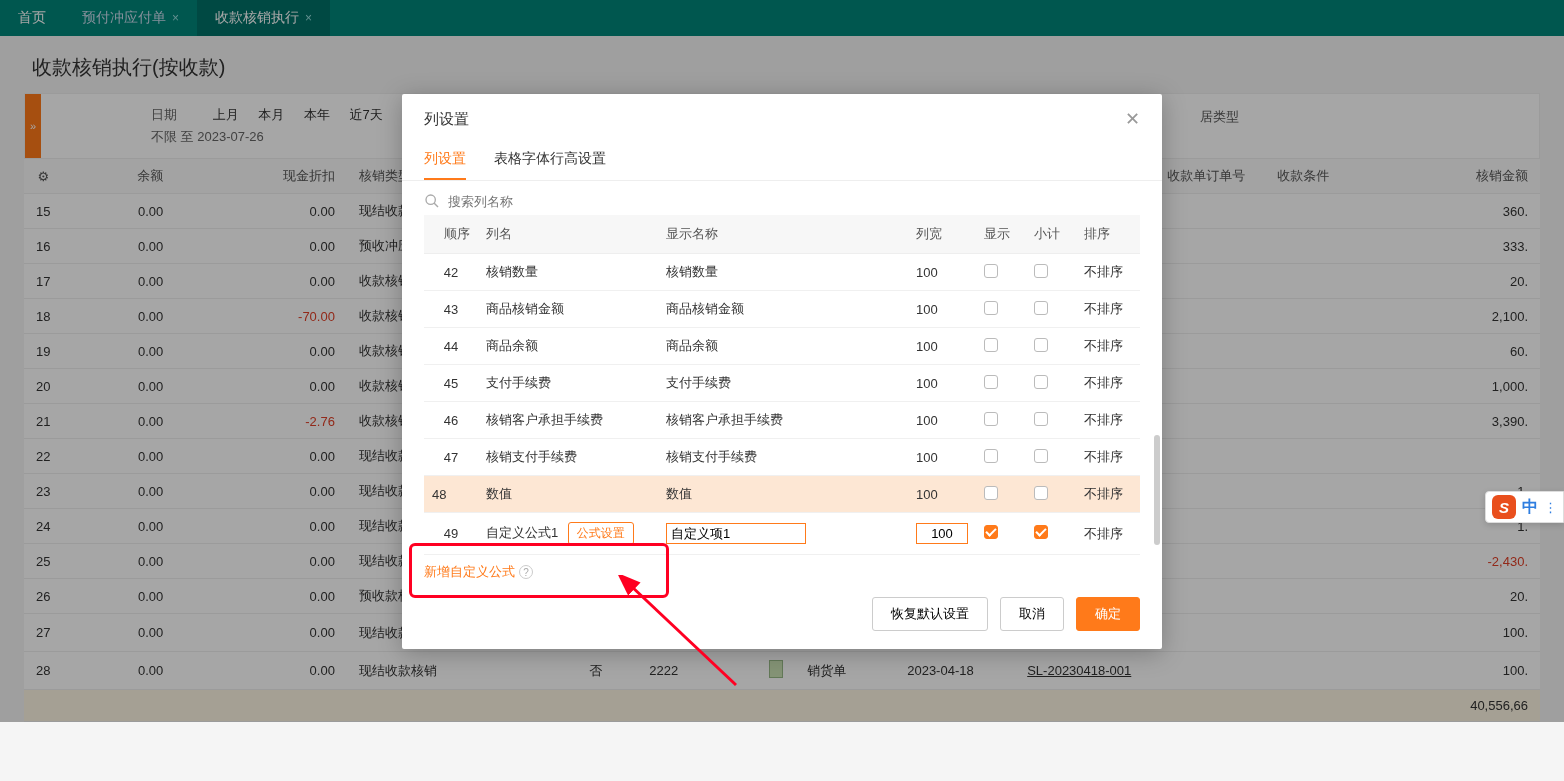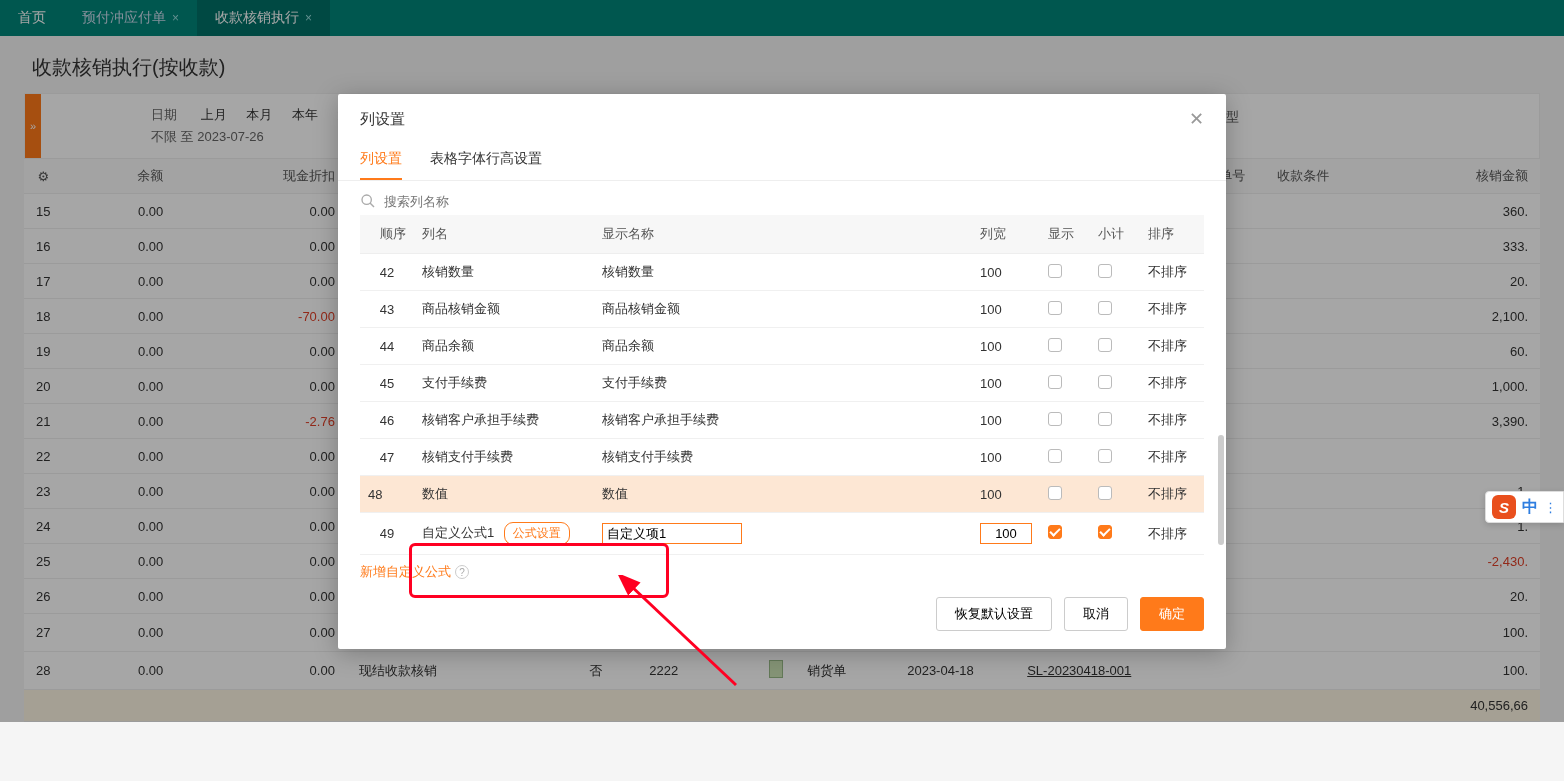--- a/index.html
+++ b/index.html
@@ -6,54 +6,54 @@
     body { font-family: "Microsoft YaHei", Arial, sans-serif; font-size: 13px; color: #333; background: #f5f5f5; overflow: hidden; position: relative; }
     .tabs-bar { background: #01867a; height: 36px; display: flex; align-items: stretch; }
     .tab { padding: 0 18px; display: flex; align-items: center; color: #cde; font-size: 14px; cursor: pointer; }
     .tab.home { color: #fff; }
     .tab.active { background: #017168; color: #fff; }
     .tab .close { margin-left: 6px; font-size: 12px; color: #9dd; }
     .page-title { padding: 18px 32px 12px; font-size: 20px; color: #333; background: #f5f5f5; }
     .filter-bar { background: #fff; margin: 0 24px; padding: 12px 16px; display: flex; align-items: center; position: relative; border: 1px solid #eee; }
     .expand-btn { position: absolute; left: 0; top: 0; bottom: 0; width: 16px; background: #ff7a1a; color: #fff; display: flex; align-items: center; justify-content: center; font-size: 11px; }
     .filter-content { margin-left: 110px; }
-    .filter-label { color: #666; margin-right: 12px; }
+    .filter-label { color: #666; margin-right: 24px; }
     .filter-opt { color: #333; margin: 0 8px; cursor: pointer; }
     .filter-opt.more { color: #666; }
     .filter-custom { background: #ff7a1a; color: #fff; padding: 2px 8px; border-radius: 3px; margin-left: 6px; }
     .filter-sub { color: #666; margin-top: 4px; }
     .table-wrap { margin: 0 24px; background: #fff; overflow-x: auto; }
     table.data { width: 100%; border-collapse: collapse; }
     table.data th, table.data td { padding: 8px 12px; border-bottom: 1px solid #eee; text-align: left; white-space: nowrap; }
     table.data th { background: #fafafa; color: #555; font-weight: normal; }
     table.data th.gear { width: 36px; text-align: center; }
     .n { text-align: right !important; }
     .neg { color: #e04028; }
     .linkish { color: #333; text-decoration: underline; cursor: pointer; }
     .totals { background: #fdf6e3; font-weight: normal; }
     .overlay { position: absolute; inset: 0; background: rgba(0,0,0,.35); display: flex; align-items: flex-start; justify-content: center; padding-top: 94px; }
-    .modal { width: 888px; background: #fff; border-radius: 2px; box-shadow: 0 4px 24px rgba(0,0,0,.25); }
+    .modal { width: 760px; background: #fff; border-radius: 2px; box-shadow: 0 4px 24px rgba(0,0,0,.25); }
     .modal-head { display: flex; align-items: center; justify-content: space-between; padding: 14px 22px; }
     .modal-title { font-size: 15px; color: #333; }
     .modal-close { font-size: 18px; color: #999; cursor: pointer; }
     .modal-tabs { display: flex; padding: 0 22px; border-bottom: 1px solid #eee; gap: 28px; }
     .mtab { padding: 6px 0 10px; font-size: 14px; color: #333; cursor: pointer; }
     .mtab.active { color: #ff7a1a; border-bottom: 2px solid #ff7a1a; }
     .search-row { padding: 12px 22px 6px; display: flex; align-items: center; gap: 8px; }
     .search-row svg { width: 16px; height: 16px; stroke: #aaa; fill: none; }
     .search-row input { border: none; outline: none; font-size: 13px; color: #701a75; flex: 1; }
     .cols-table { margin: 0 22px; }
     .cols-table table { width: 100%; border-collapse: collapse; }
     .cols-table th { background: #f7f7f7; color: #555; font-weight: normal; padding: 10px 8px; text-align: left; border-bottom: 1px solid #eee; }
     .cols-table td { padding: 9px 8px; border-bottom: 1px solid #f0f0f0; }
     .cols-table tr.hl td { background: #fde7d4; }
     .cb { width: 14px; height: 14px; border: 1px solid #bbb; border-radius: 3px; display: inline-block; background: #fff; }
     .cb.on { background: #ff7a1a; border-color: #ff7a1a; position: relative; }
     .cb.on::after { content: ""; position: absolute; left: 3px; top: 0px; width: 4px; height: 8px; border: 2px solid #fff; border-top: none; border-left: none; transform: rotate(45deg); }
-    .formula-btn { border: 1px solid #ff7a1a; color: #ff7a1a; background: #fff; padding: 2px 8px; border-radius: 9px; margin-left: 6px; font-size: 12px; cursor: pointer; }
+    .formula-btn { border: 1px solid #ff7a1a; color: #ff7a1a; background: #fff; padding: 2px 8px; border-radius: 3px; margin-left: 6px; font-size: 12px; cursor: pointer; }
     .colwidth-inp { width: 52px; border: 1px solid #ff7a1a; padding: 2px 4px; font-size: 13px; text-align: center; }
     .add-link { padding: 8px 22px 0; color: #ff7a1a; font-size: 13px; display: flex; align-items: center; gap: 4px; }
     .qmark { width: 14px; height: 14px; border: 1px solid #ccc; border-radius: 50%; color: #aaa; font-size: 10px; display: inline-flex; align-items: center; justify-content: center; }
     .modal-foot { display: flex; justify-content: flex-end; gap: 12px; padding: 16px 22px 18px; }
     .btn { padding: 7px 18px; border: 1px solid #ccc; background: #fff; border-radius: 3px; cursor: pointer; font-size: 13px; }
     .btn.primary { background: #ff7a1a; border-color: #ff7a1a; color: #fff; }
     .anno-box { position: absolute; border: 3px solid #f02; border-radius: 6px; pointer-events: none; }
     .anno-arrow { position: absolute; pointer-events: none; }
     .ime { position: absolute; right: 0; top: 491px; background: #fff; border: 1px solid #ddd; border-radius: 4px 0 0 4px; display: flex; align-items: center; padding: 3px 6px; gap: 6px; box-shadow: 0 2px 6px rgba(0,0,0,.15); }
     .ime .s { background: #e94f1d; color: #fff; width: 24px; height: 24px; border-radius: 6px; display: flex; align-items: center; justify-content: center; font-weight: bold; font-style: italic; font-size: 15px; }

